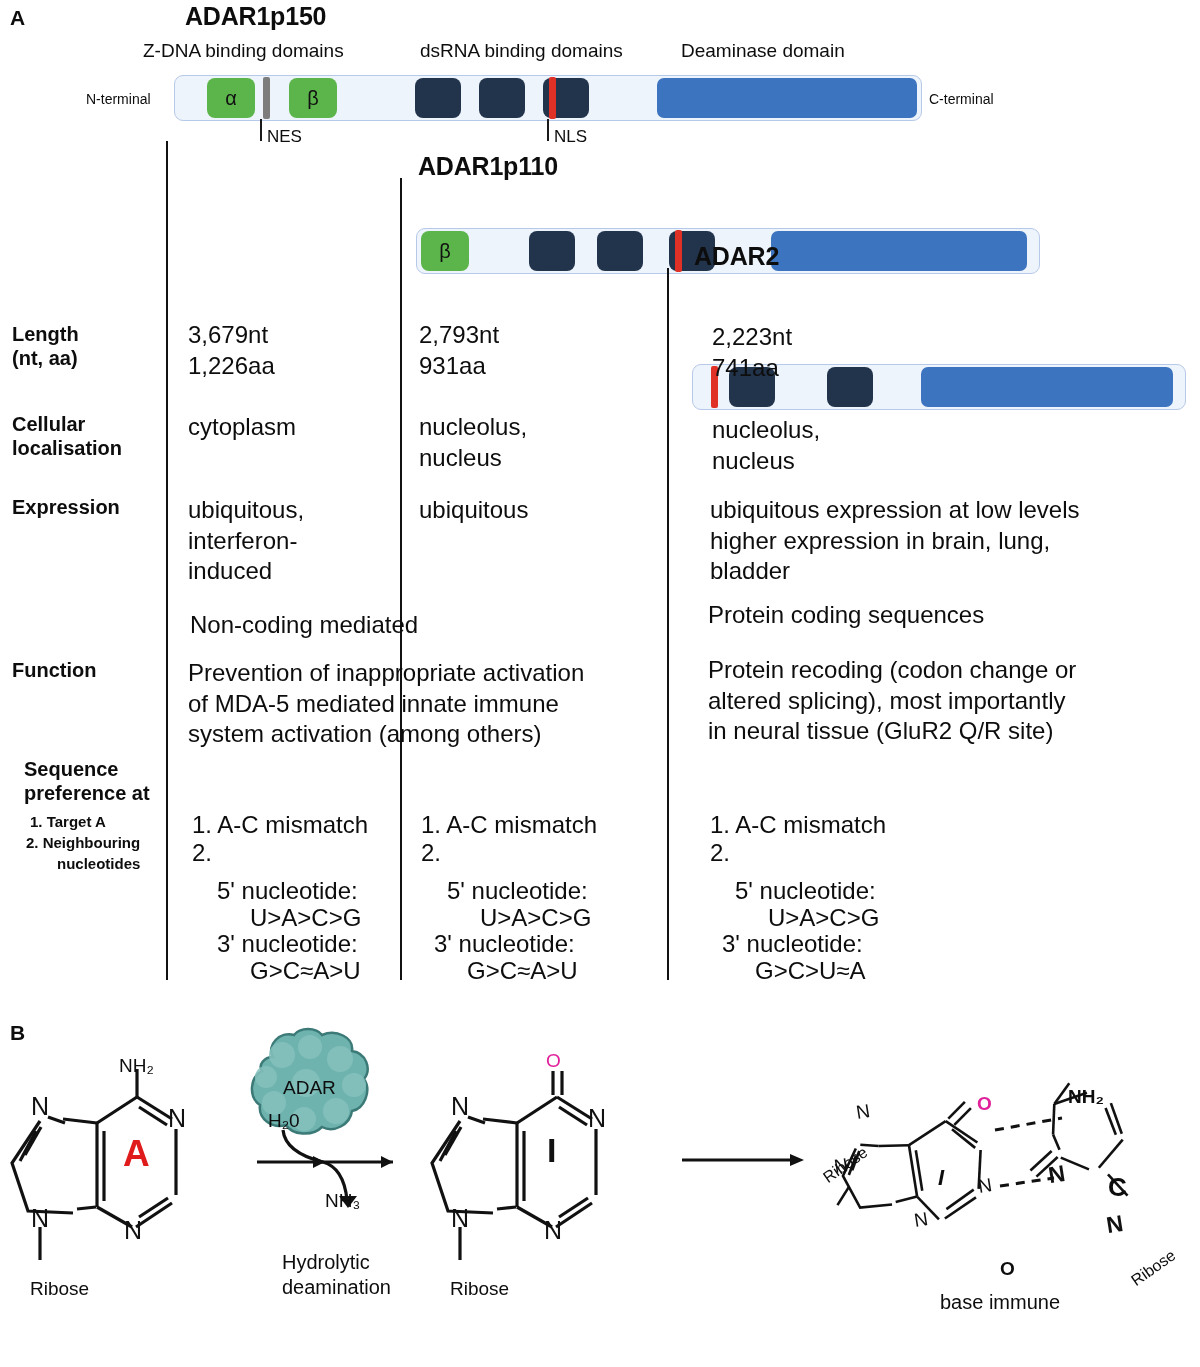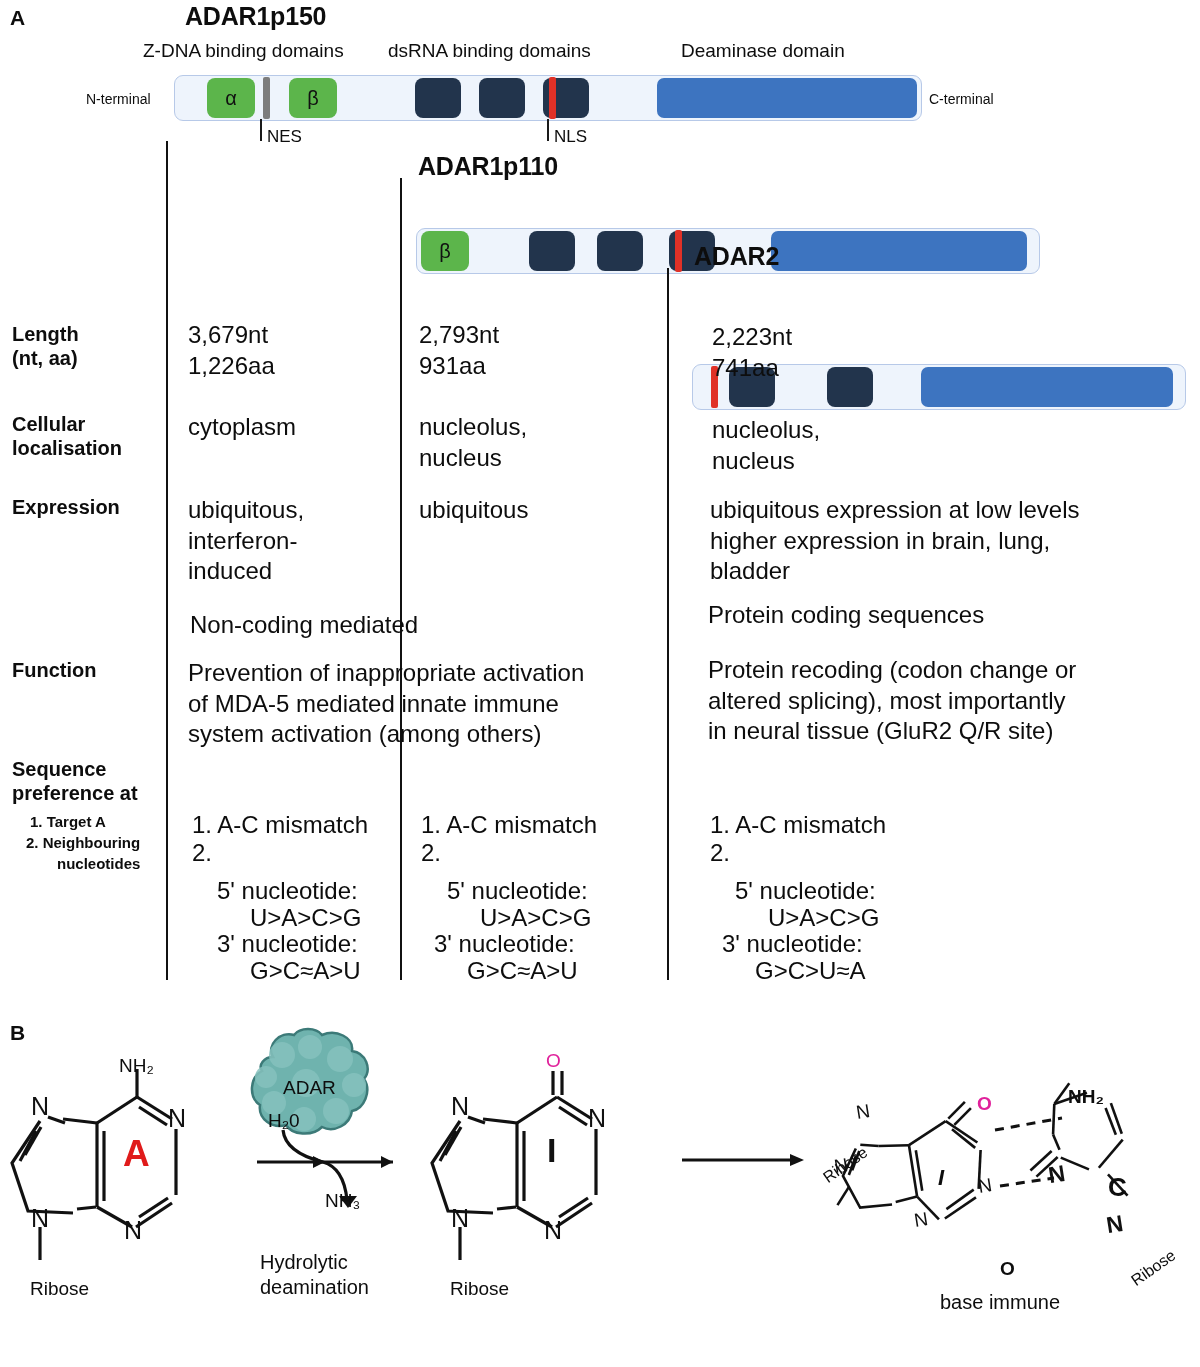--- a/index.html
+++ b/index.html
@@ -43,21 +43,21 @@
   svg{overflow:visible;}
 </style>
 </head>
 <body>
 
 <div class="abs panel-letter" style="left:10px;top:6px;">A</div>
 
 <div class="abs iso-title" style="left:185px;top:2px;">ADAR1p150</div>
 
 <div class="abs domain-head" style="left:143px;top:40px;">Z-DNA binding domains</div>
-<div class="abs domain-head" style="left:388px;top:40px;">dsRNA binding domains</div>
+<div class="abs domain-head" style="left:420px;top:40px;">dsRNA binding domains</div>
 <div class="abs domain-head" style="left:681px;top:40px;">Deaminase domain</div>
 
 <div class="abs term-label" style="left:86px;top:91px;">N-terminal</div>
 <div class="abs term-label" style="left:929px;top:91px;">C-terminal</div>
 
 <div class="abs bar" style="left:174px;top:75px;width:748px;">
   <div class="bar-inner">
     <div class="dom za" style="left:28px;width:48px;">
       <span class="greek">α</span>
     </div>
@@ -141,21 +141,21 @@
 <div class="abs cell" style="left:708px;top:600px;">Protein coding sequences</div>
 
 <div class="abs row-label" style="left:12px;top:658px;">Function</div>
 <div class="abs cell" style="left:188px;top:658px;white-space:pre;">Prevention of inappropriate activation
 of MDA-5 mediated innate immune
 system activation (among others)</div>
 <div class="abs cell" style="left:708px;top:655px;white-space:pre;">Protein recoding (codon change or
 altered splicing), most importantly
 in neural tissue (GluR2 Q/R site)</div>
 
-<div class="abs row-label" style="left:12px;top:757px;">
+<div class="abs row-label" style="left:24px;top:757px;">
   <div>Sequence</div>
   <div>preference at</div>
 </div>
 <div class="abs row-sub" style="left:30px;top:812px;">1. Target A</div>
 <div class="abs row-sub" style="left:26px;top:833px;">2. Neighbouring</div>
 <div class="abs row-sub" style="left:57px;top:854px;">nucleotides</div>
 
 <div class="abs cell" style="left:192px;top:810px;">1. A-C mismatch</div>
 <div class="abs cell" style="left:192px;top:838px;">2.</div>
 <div class="abs cell" style="left:217px;top:876px;">5' nucleotide:</div>
@@ -238,21 +238,21 @@
   </g>
   <polygon points="148,62 136,56 136,68" fill="#111"></polygon>
   <g stroke="#111" stroke-width="3.2" fill="none">
     <path d="M38,30 C40,50 62,58 78,62 C92,66 100,80 102,100"></path>
   </g>
   <polygon points="103,108 94,96 112,96" fill="#111"></polygon>
   <polygon points="80,62 68,56 68,68" fill="#111"></polygon>
 </svg>
 <div class="abs chem-label" style="left:268px;top:1110px;">H₂0</div>
 <div class="abs chem-label" style="left:325px;top:1190px;">NH₃</div>
-<div class="abs cap" style="left:260px;top:1250px;width:180px;white-space:pre;text-align:left;">Hydrolytic
+<div class="abs cap" style="left:282px;top:1250px;width:180px;white-space:pre;text-align:left;">Hydrolytic
 deamination</div>
 
 <svg class="abs" style="left:420px;top:1055px;" width="250" height="250" viewBox="0 0 250 250">
   <g stroke="#111" stroke-width="3.2" fill="none">
     <path d="M40,66 L12,108 L28,156 L73,158"></path>
     <path d="M48,62 L65,68"></path>
     <path d="M20,106 L36,76"></path>
     <path d="M25,100 L41,72"></path>
     <path d="M63,64 L97,68"></path>
     <path d="M77,154 L96,152"></path>

